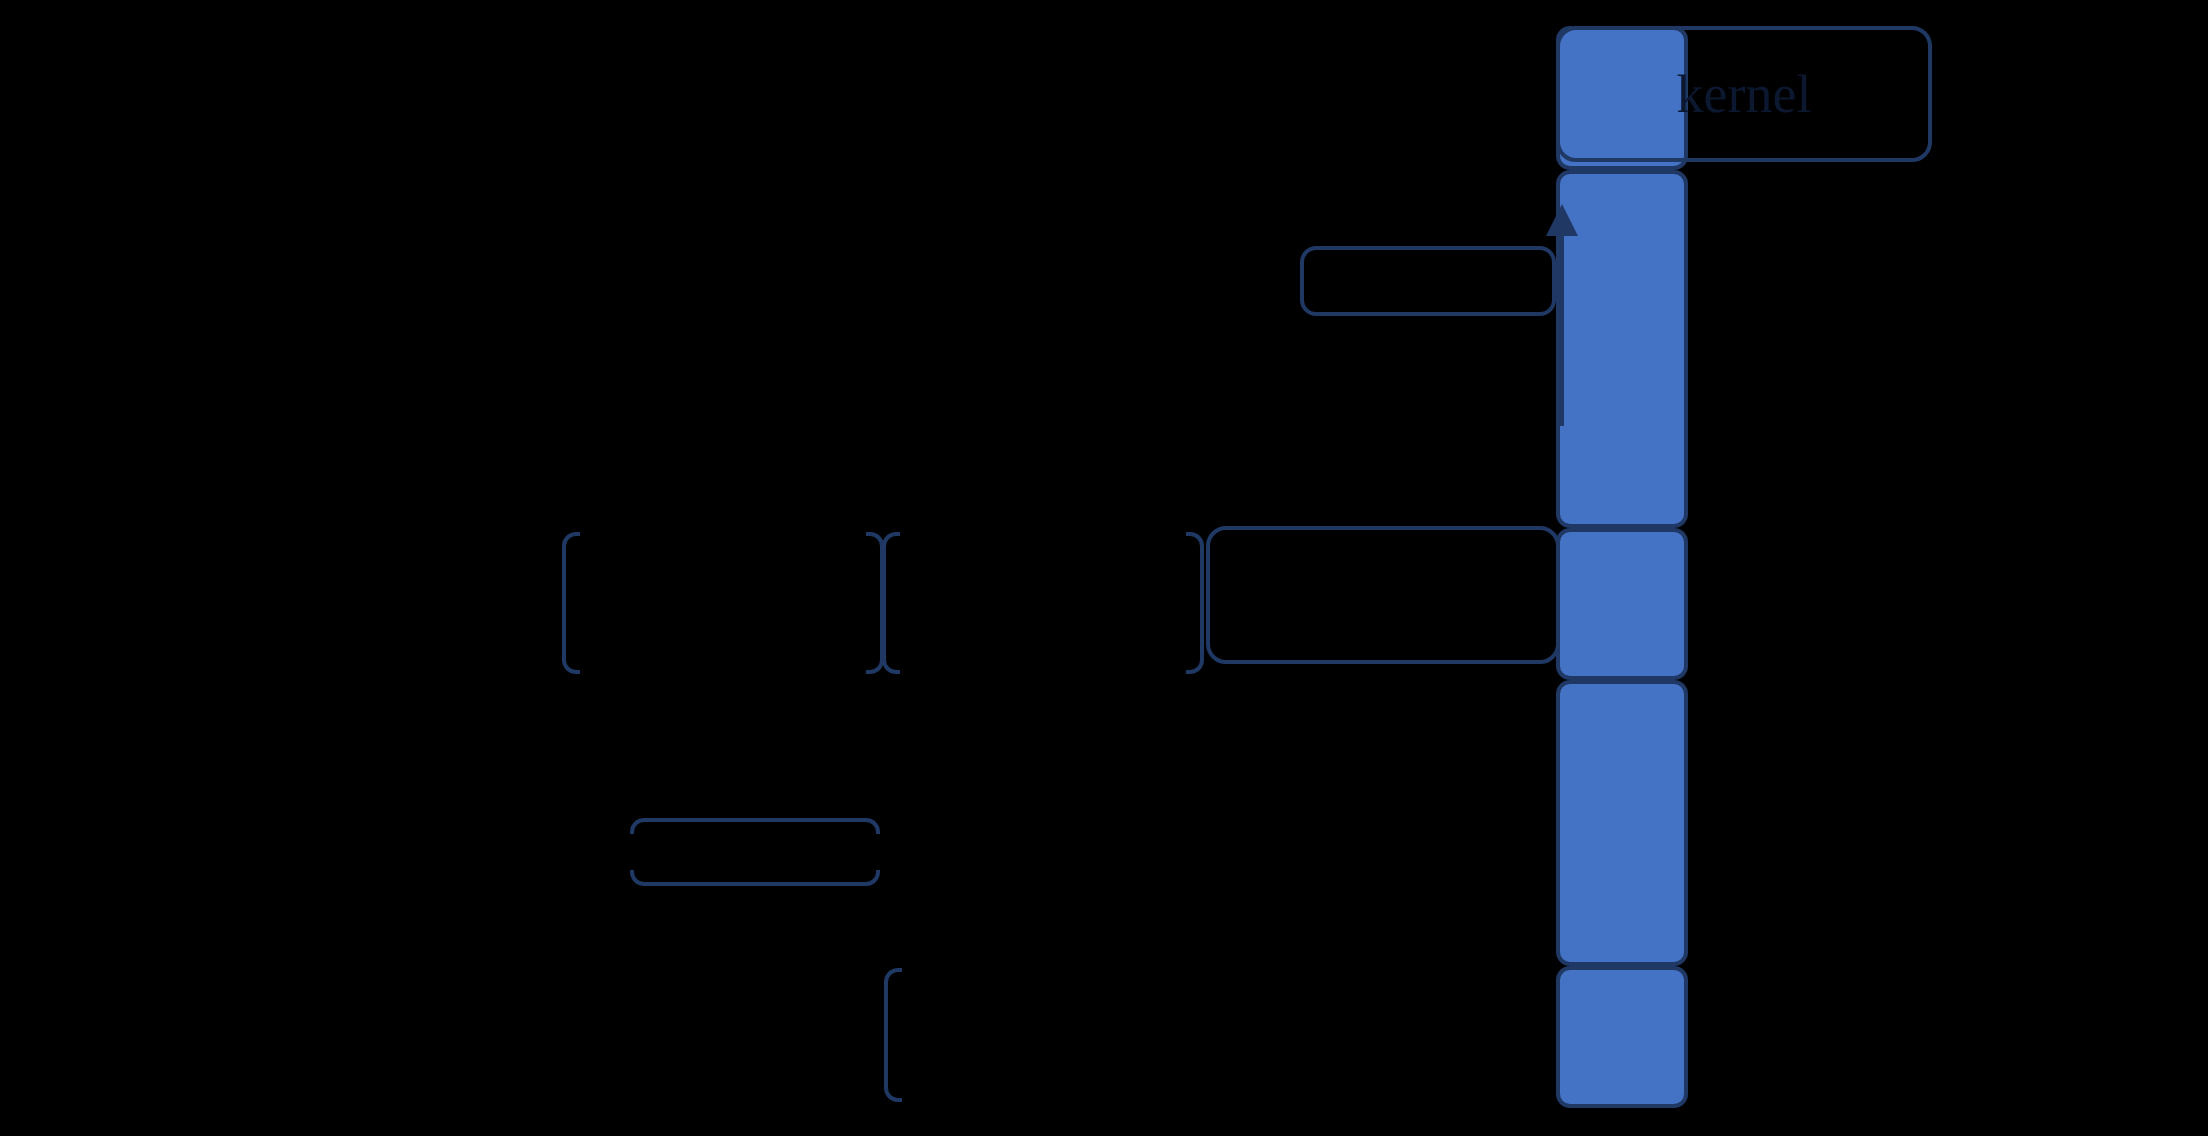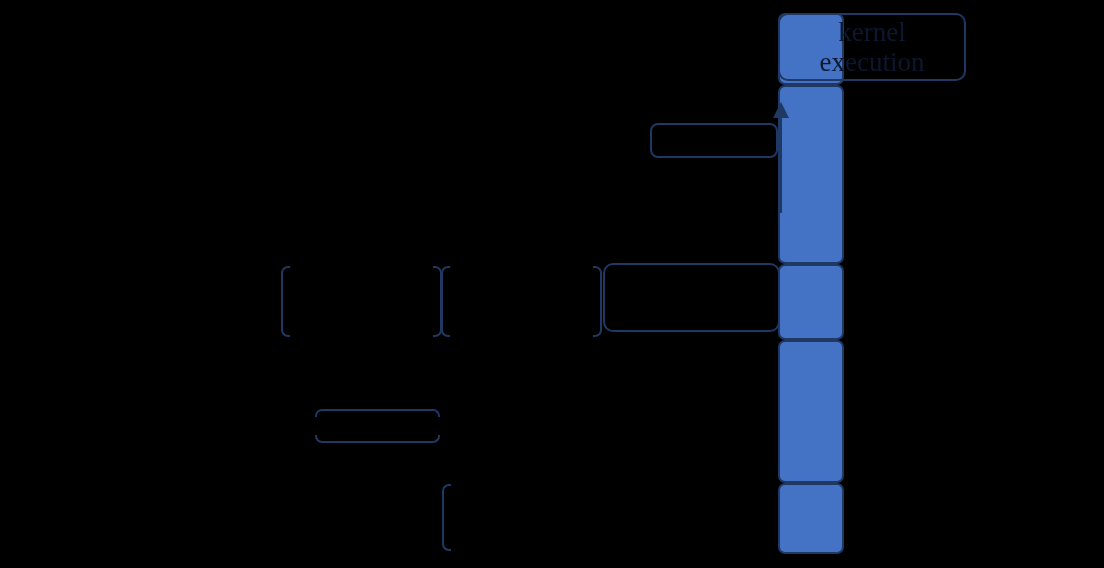--- a/index.html
+++ b/index.html
@@ -132,21 +132,20 @@
 <div id="stage">
 
   <div class="seg seg-a"></div>
   <div class="seg seg-b"></div>
   <div class="seg seg-c"></div>
   <div class="seg seg-d"></div>
   <div class="seg seg-e"></div>
 
   <div class="obox label-box">
     <span class="txt">kernel</span>
-    <span class="txt">execution</span>
   </div>
 
   <div class="obox api-box"></div>
 
   <div class="obox call-box"></div>
 
   <div class="arrow-shaft"></div>
   <div class="arrow-head"></div>
 
   <div class="vbr open  vbr-1"></div>

